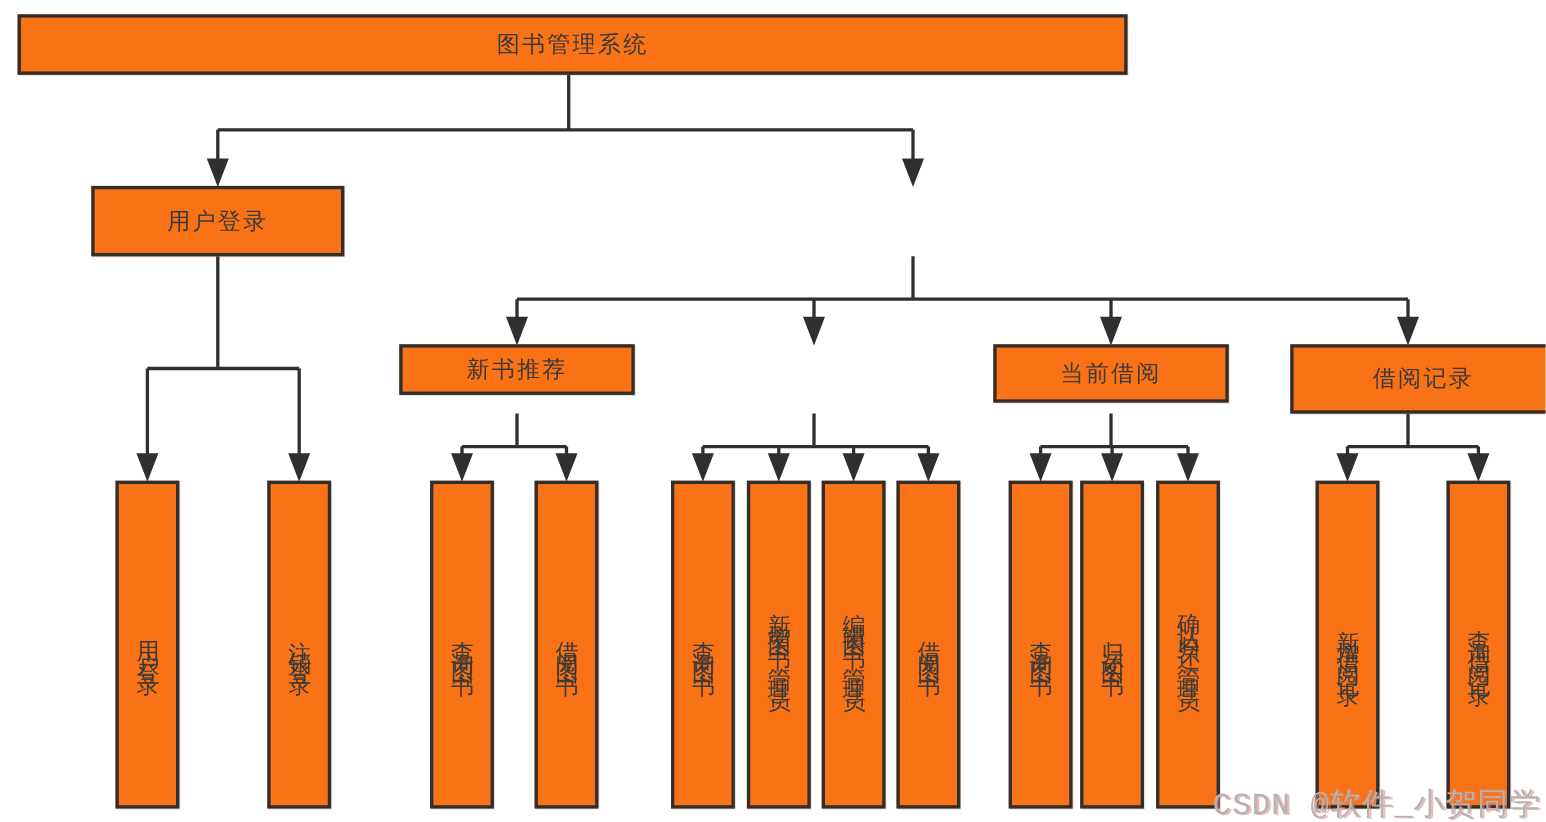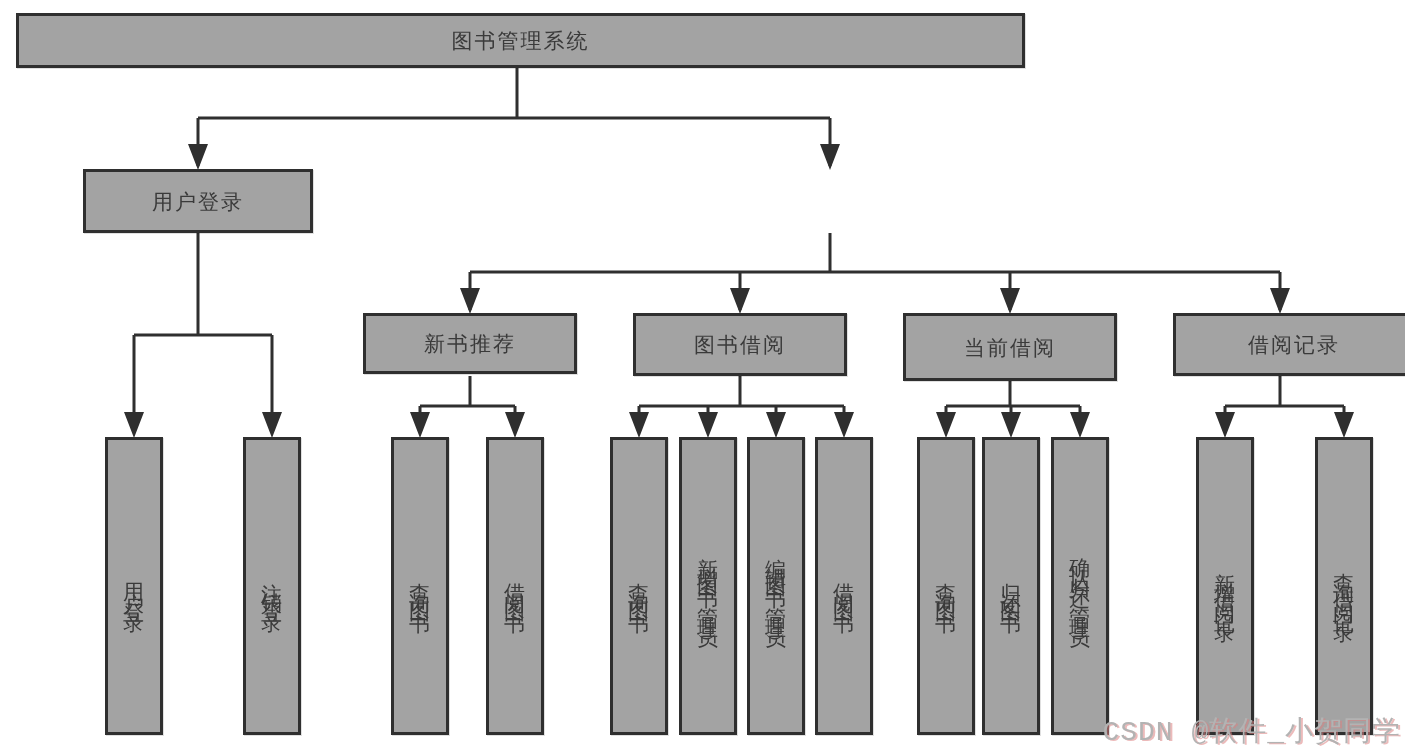--- a/index.html
+++ b/index.html
@@ -5,21 +5,21 @@
   html,body{margin:0;padding:0;background:#ffffff;}
   body{
     width:1405px;height:747px;position:relative;overflow:hidden;
     font-family:"Liberation Sans","DejaVu Sans",sans-serif;
     color:#3a3a3a;
   }
   .canvas{position:absolute;inset:0;}
   svg.connectors{position:absolute;left:0;top:0;z-index:1;}
   .node{
     position:absolute;z-index:2;box-sizing:border-box;
-    background:#a3a3a3;border:3px solid #2f2f2f;
+    background:#f97316;border:3px solid #2f2f2f;
     display:flex;align-items:center;justify-content:center;
     box-shadow:1px 1px 0 rgba(0,0,0,0.12);
   }
   .hlabel{
     font-size:21px;letter-spacing:2px;line-height:1;color:#3a3a3a;
     white-space:nowrap;
   }
   .vlabel{
     writing-mode:vertical-rl;text-orientation:mixed;
     font-size:21px;letter-spacing:10px;line-height:1;color:#3a3a3a;
@@ -59,27 +59,24 @@
   </svg>
 
   <div class="node" style="left:16px;top:13px;width:1009px;height:55px">
     <span class="hlabel">图书管理系统</span>
   </div>
 
   <div class="node" style="left:83px;top:169px;width:230px;height:64px">
     <span class="hlabel">用户登录</span>
   </div>
 
-  <div class="node" style="left:363px;top:313px;width:214px;height:61px">
+  <div class="node" style="left:363px;top:313px;width:214px;height:46px">
     <span class="hlabel">新书推荐</span>
   </div>
-  <div class="node" style="left:633px;top:313px;width:214px;height:63px">
-    <span class="hlabel">图书借阅</span>
-  </div>
-  <div class="node" style="left:903px;top:313px;width:214px;height:68px">
+  <div class="node" style="left:903px;top:313px;width:214px;height:53px">
     <span class="hlabel">当前借阅</span>
   </div>
   <div class="node" style="left:1173px;top:313px;width:242px;height:63px">
     <span class="hlabel">借阅记录</span>
   </div>
 
   <div class="node" style="left:105px;top:437px;width:58px;height:298px">
     <span class="vlabel">用户登录</span>
   </div>
   <div class="node" style="left:243px;top:437px;width:58px;height:298px">

